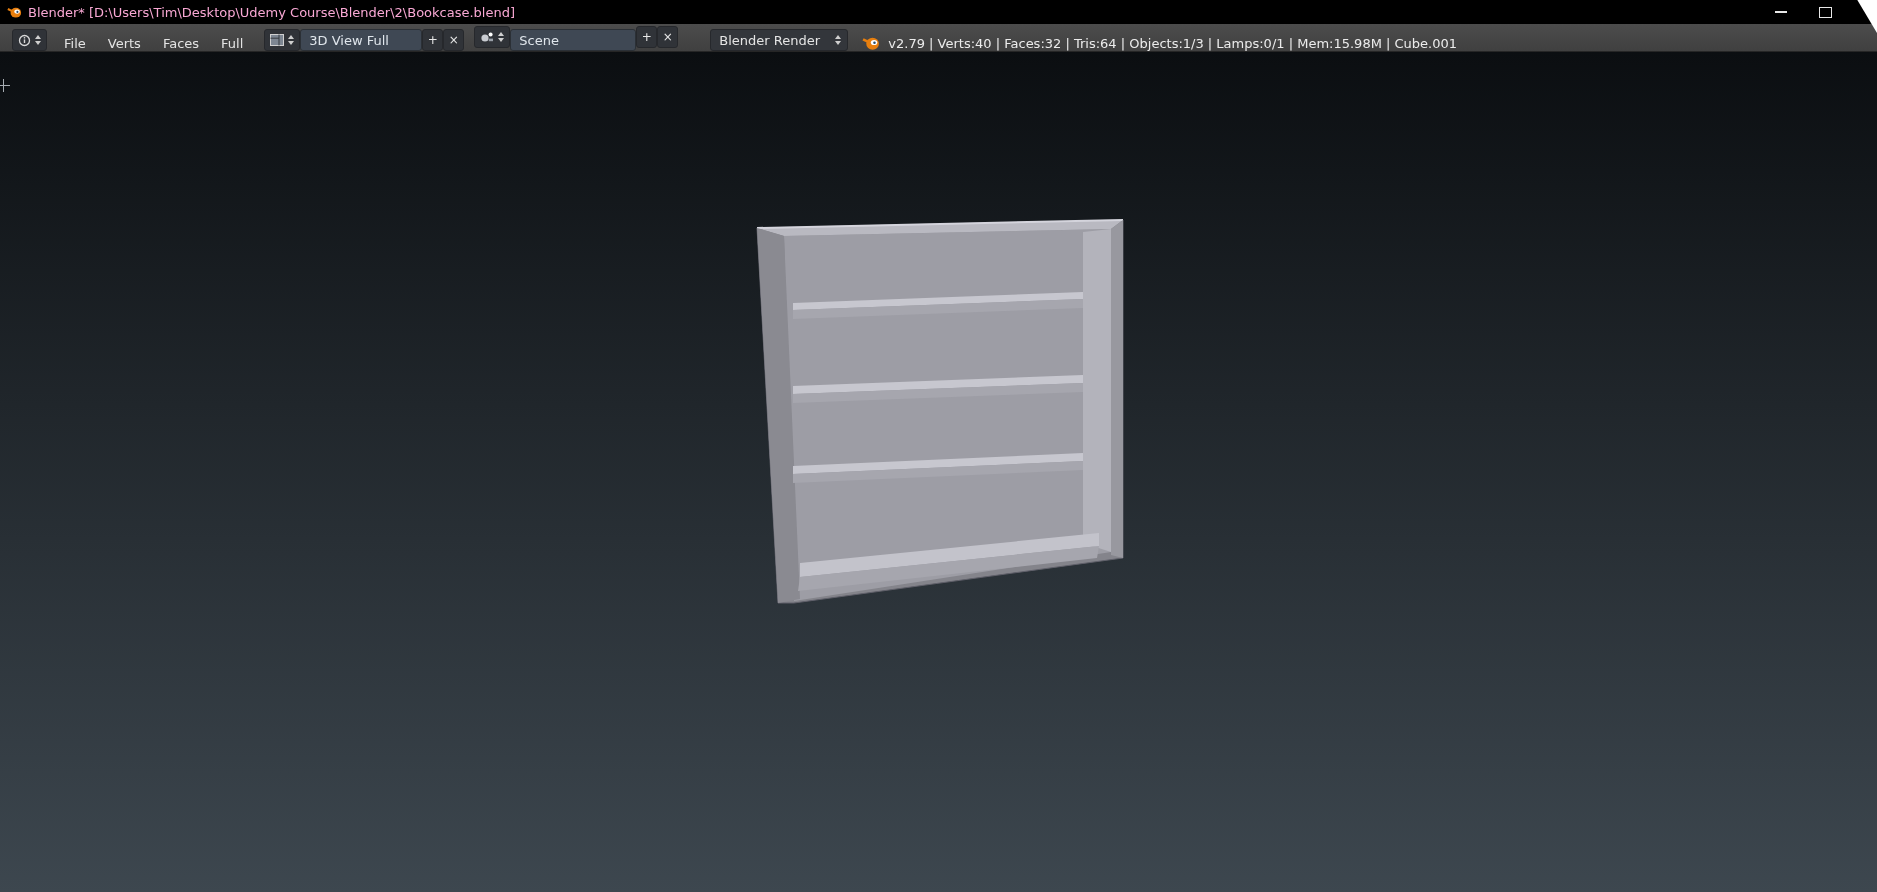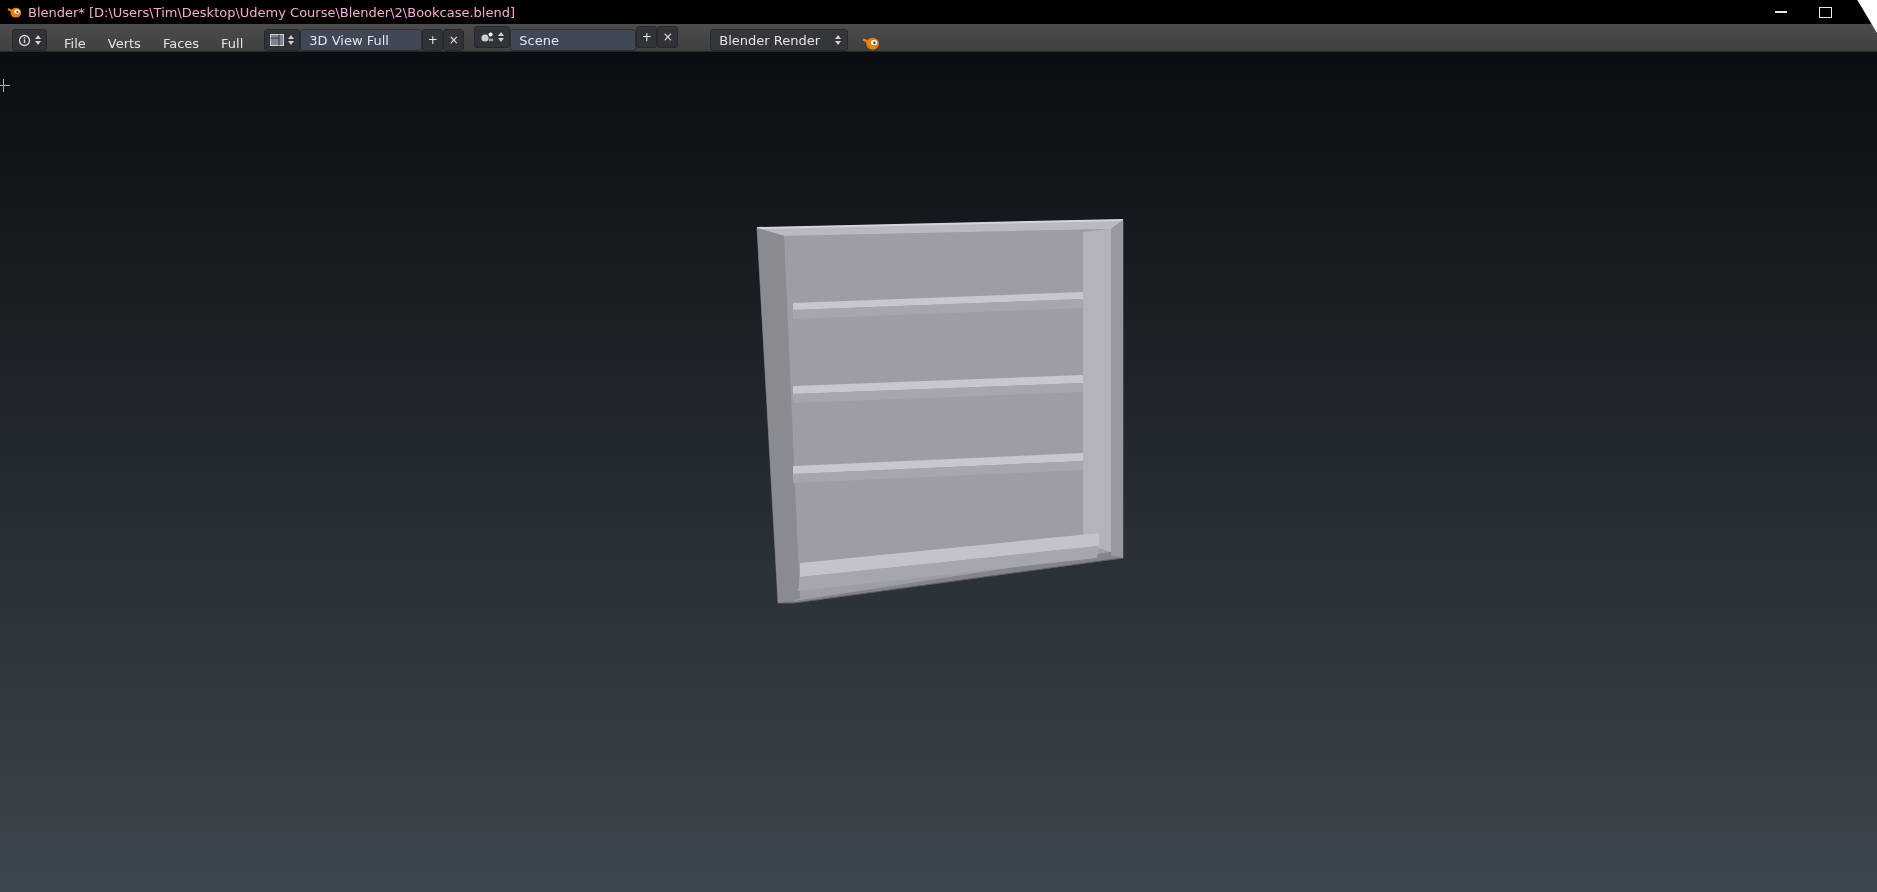--- a/index.html
+++ b/index.html
@@ -141,20 +141,21 @@
 
     <span class="blender-logo">
       <svg width="18" height="15" viewBox="0 0 17 14">
         <path d="M1,3 L7,6" stroke="#e87f0e" stroke-width="2.4"></path>
         <ellipse cx="10" cy="7.2" rx="6" ry="5.6" fill="#e87f0e"></ellipse>
         <ellipse cx="11.4" cy="6" rx="3.1" ry="2.4" fill="#ffffff"></ellipse>
         <circle cx="11.8" cy="6.3" r="1.2" fill="#2a4f6e"></circle>
       </svg>
     </span>
 
+    <span class="stats">v2.79 | Verts:40 | Faces:32 | Tris:64 | Objects:1/3 | Lamps:0/1 | Mem:15.98M | Cube.001</span>
   </div>
 
   <div class="viewport">
     <div class="cursor3d"></div>
 
     <svg class="scene-svg" viewBox="0 0 1877 841">
       <g>
 
         <polygon points="757,176 1123,168 1123,506 794,551 778,551" fill="#84848b" stroke="#60606a" stroke-width="1"></polygon>
 

